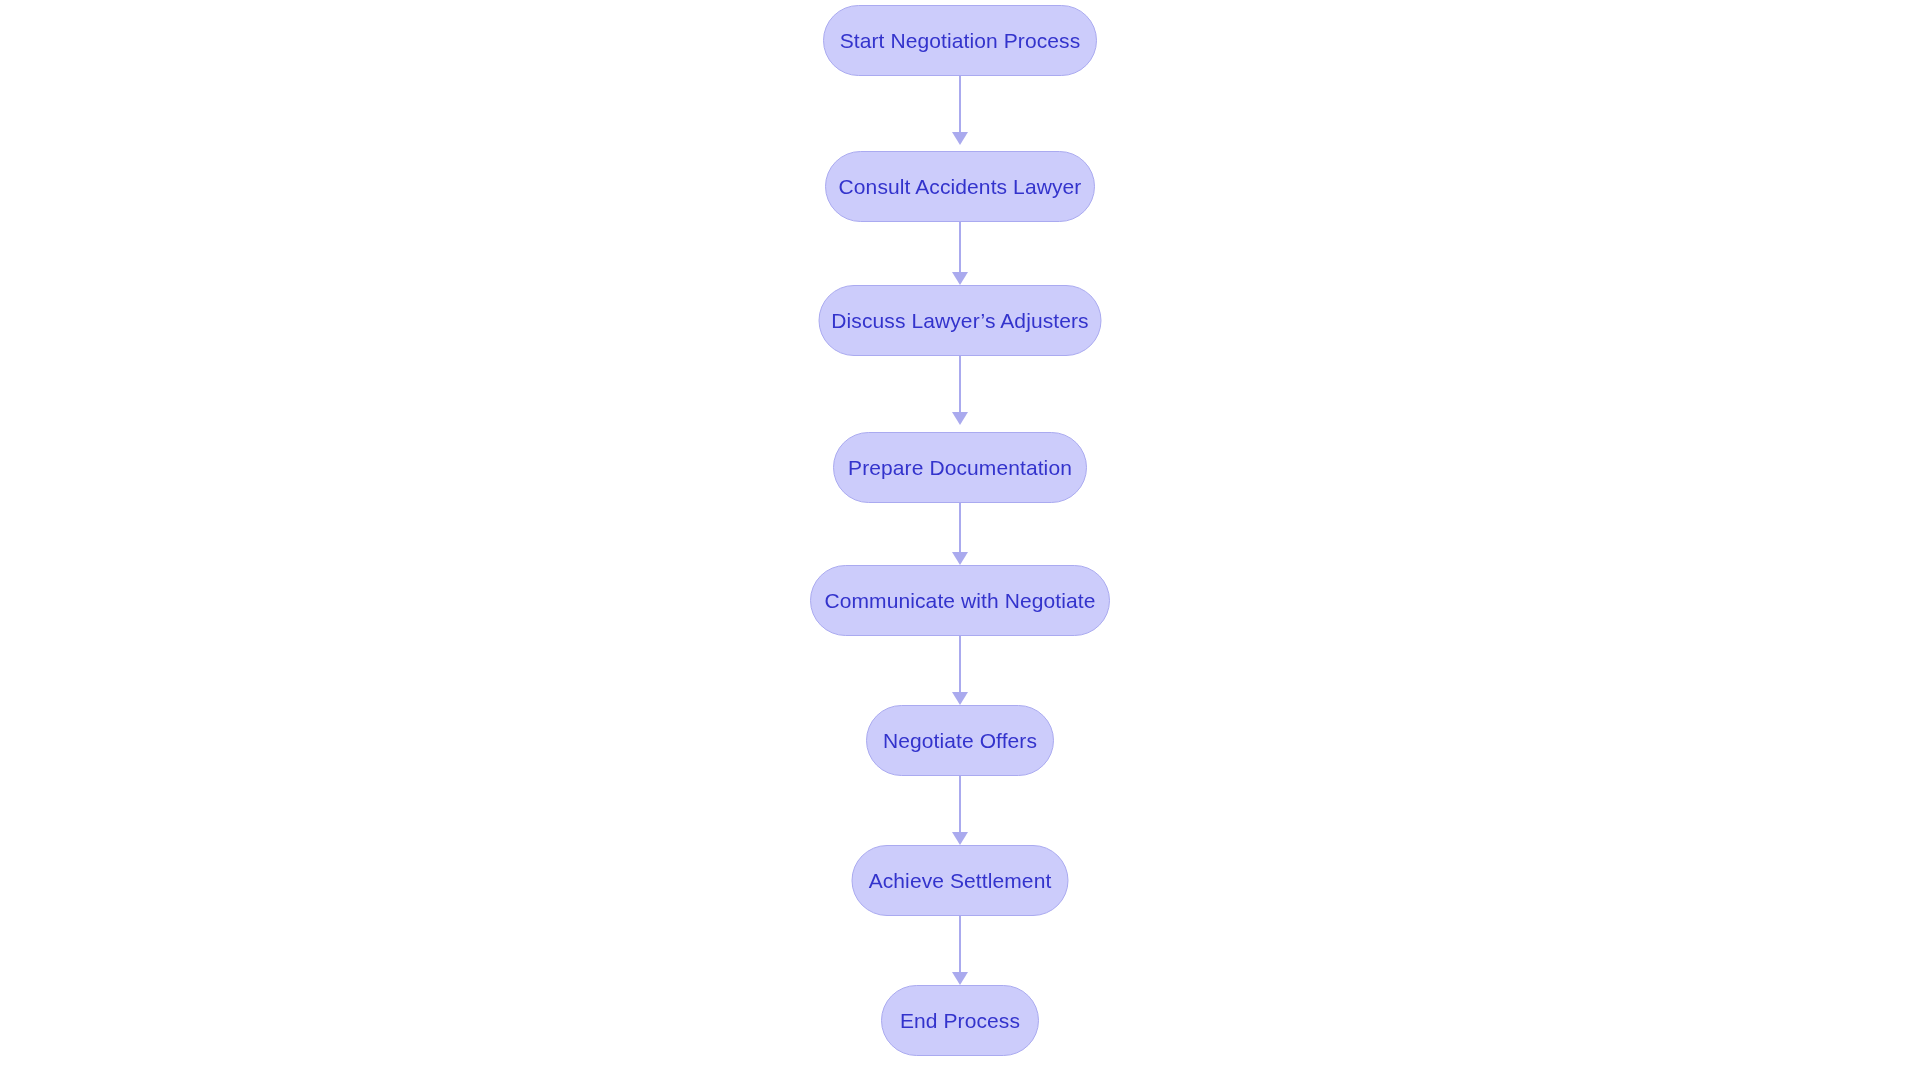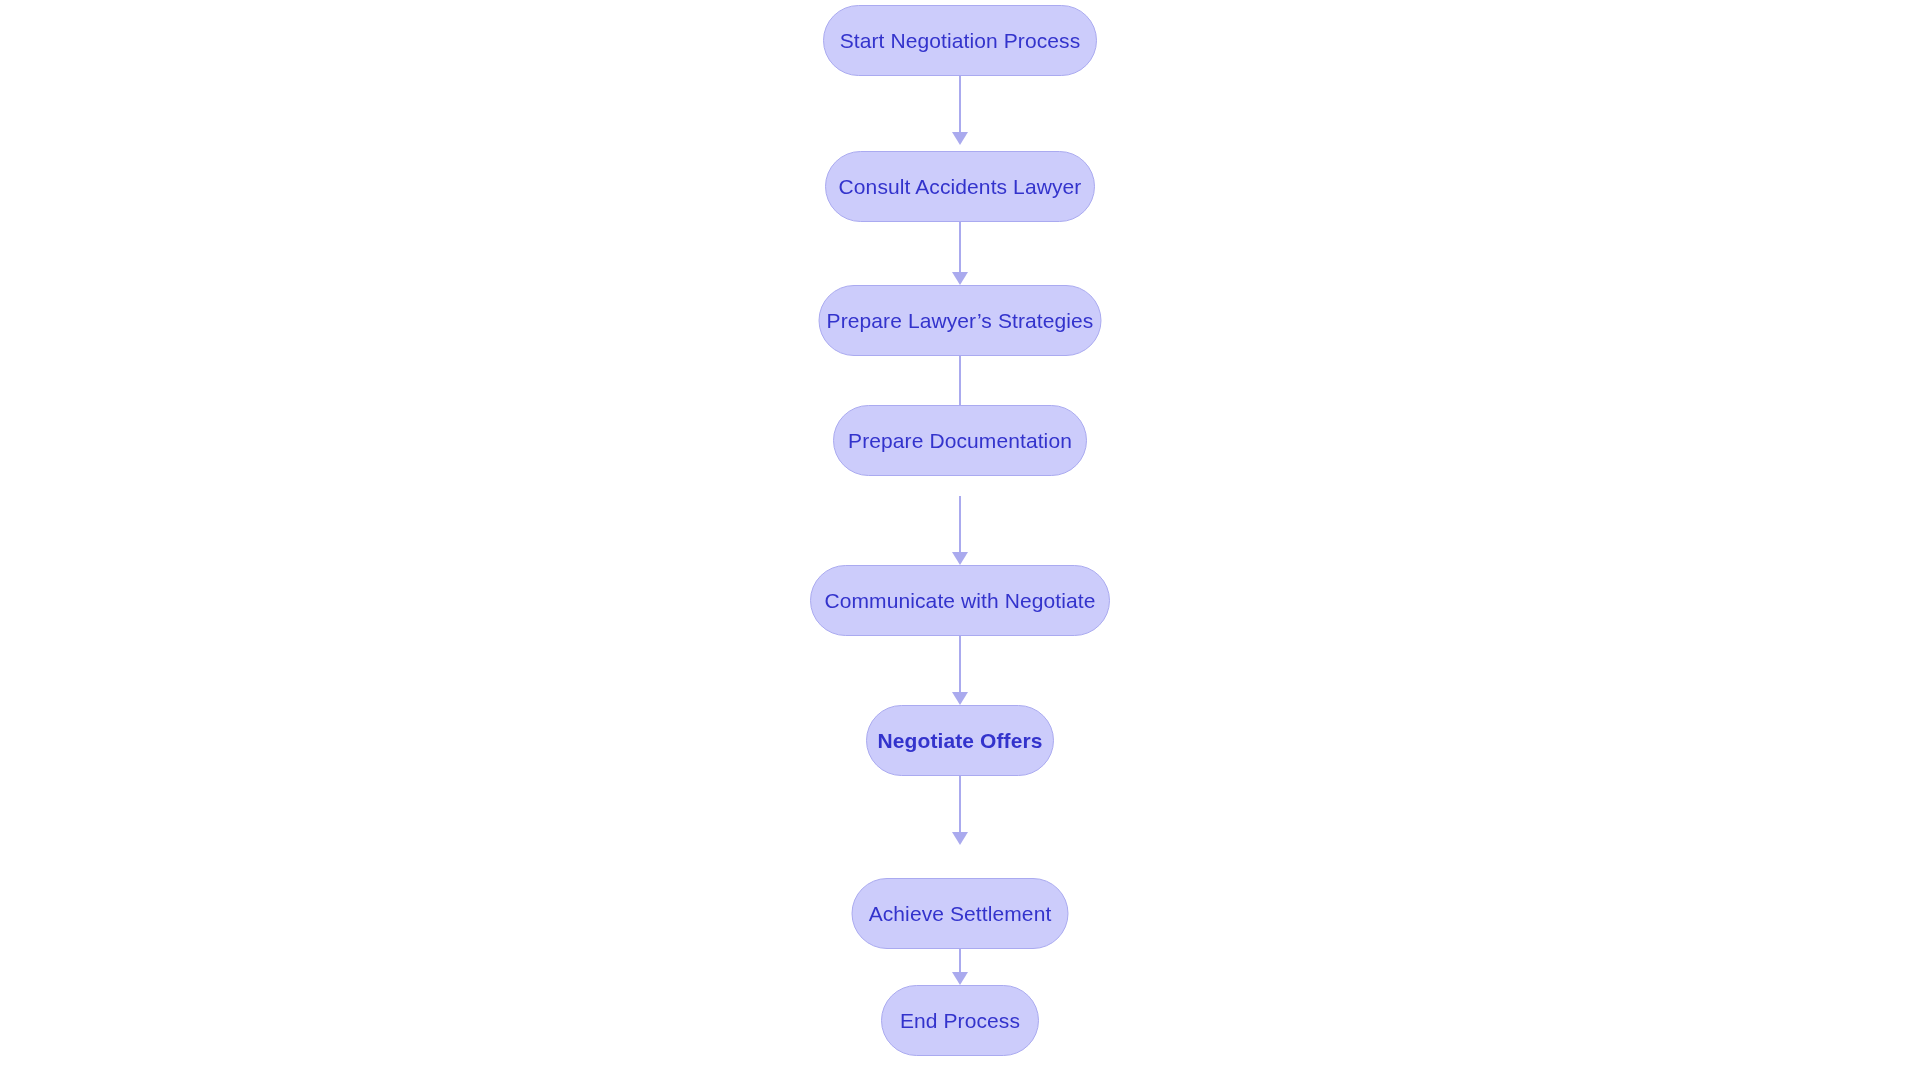--- a/index.html
+++ b/index.html
@@ -116,31 +116,31 @@
         <div class="conn-line" style="height: 56px;"></div>
         <div class="conn-arrow"></div>
       </div>
       <div class="flow-node" style="top: 5px; width: 274px;">
         <span class="flow-node-label">Start Negotiation Process</span>
       </div>
       <div class="flow-node" style="top: 151px; width: 270px;">
         <span class="flow-node-label">Consult Accidents Lawyer</span>
       </div>
       <div class="flow-node" style="top: 285px; width: 283px;">
-        <span class="flow-node-label">Prepare Lawyer’s Strategies</span>
+        <span class="flow-node-label">Discuss Lawyer’s Adjusters</span>
       </div>
-      <div class="flow-node" style="top: 405px; width: 254px;">
+      <div class="flow-node" style="top: 432px; width: 254px;">
         <span class="flow-node-label">Prepare Documentation</span>
       </div>
       <div class="flow-node" style="top: 565px; width: 300px;">
         <span class="flow-node-label">Communicate with Negotiate</span>
       </div>
-      <div class="flow-node" style="top: 705px; width: 188px; font-weight: bold;">
+      <div class="flow-node" style="top: 705px; width: 188px;">
         <span class="flow-node-label">Negotiate Offers</span>
       </div>
-      <div class="flow-node" style="top: 878px; width: 217px;">
+      <div class="flow-node" style="top: 845px; width: 217px;">
         <span class="flow-node-label">Achieve Settlement</span>
       </div>
       <div class="flow-node" style="top: 985px; width: 158px; text-align: right;">
         <span class="flow-node-label">End Process</span>
       </div>
     </div>
 </div>
 
 </body></html>

